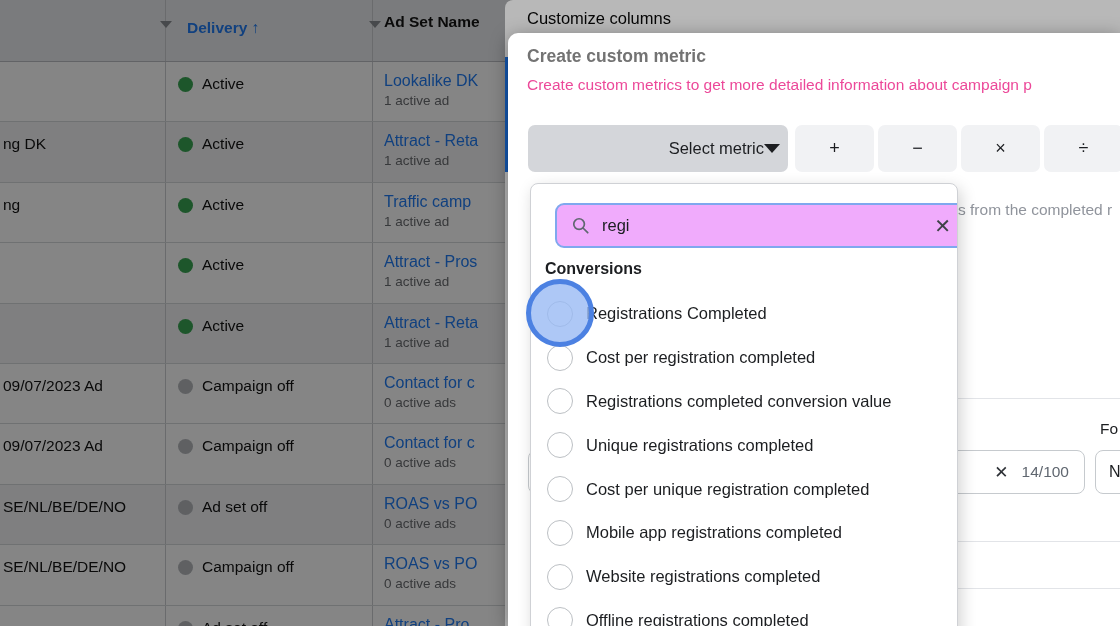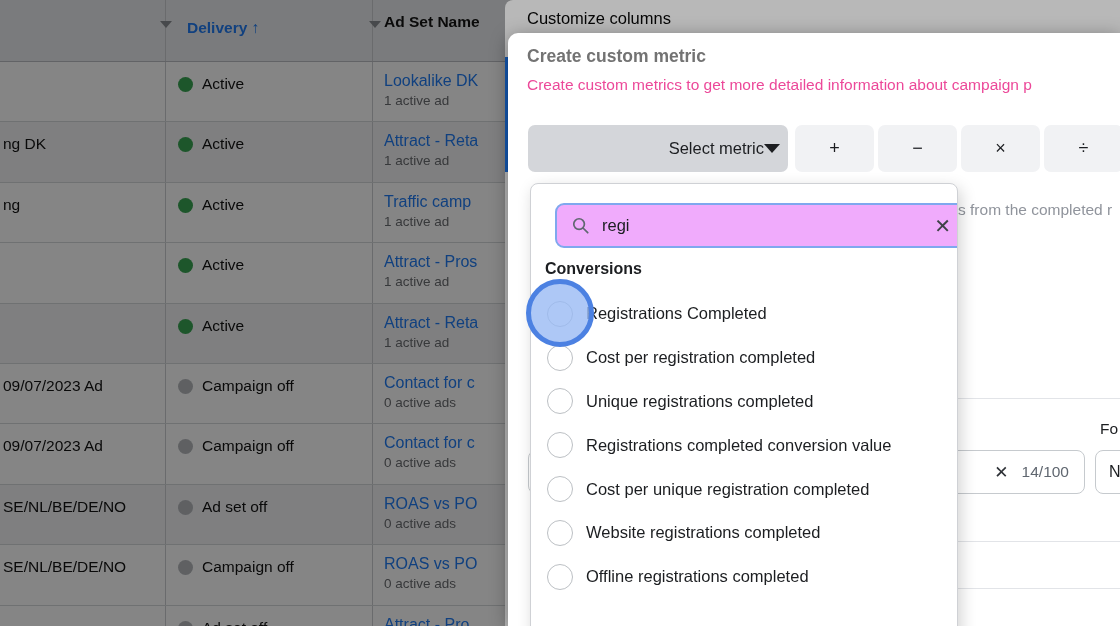--- a/index.html
+++ b/index.html
@@ -269,32 +269,36 @@
       <div class="opt">
         <span class="radio"></span>
         <span class="opt-label">Registrations Completed</span>
       </div>
       <div class="opt">
         <span class="radio"></span>
         <span class="opt-label">Cost per registration completed</span>
       </div>
       <div class="opt">
         <span class="radio"></span>
+        <span class="opt-label">Registrations completed conversion value</span>
+      </div>
+      <div class="opt">
+        <span class="radio"></span>
         <span class="opt-label">Unique registrations completed</span>
       </div>
       <div class="opt">
         <span class="radio"></span>
-        <span class="opt-label">Registrations completed conversion value</span>
-      </div>
-      <div class="opt">
-        <span class="radio"></span>
         <span class="opt-label">Cost per unique registration completed</span>
       </div>
       <div class="opt">
         <span class="radio"></span>
+        <span class="opt-label">Mobile app registrations completed</span>
+      </div>
+      <div class="opt">
+        <span class="radio"></span>
         <span class="opt-label">Website registrations completed</span>
       </div>
       <div class="opt">
         <span class="radio"></span>
         <span class="opt-label">Offline registrations completed</span>
       </div>
     </div>
   </div>
 
   <div class="halo"></div>

